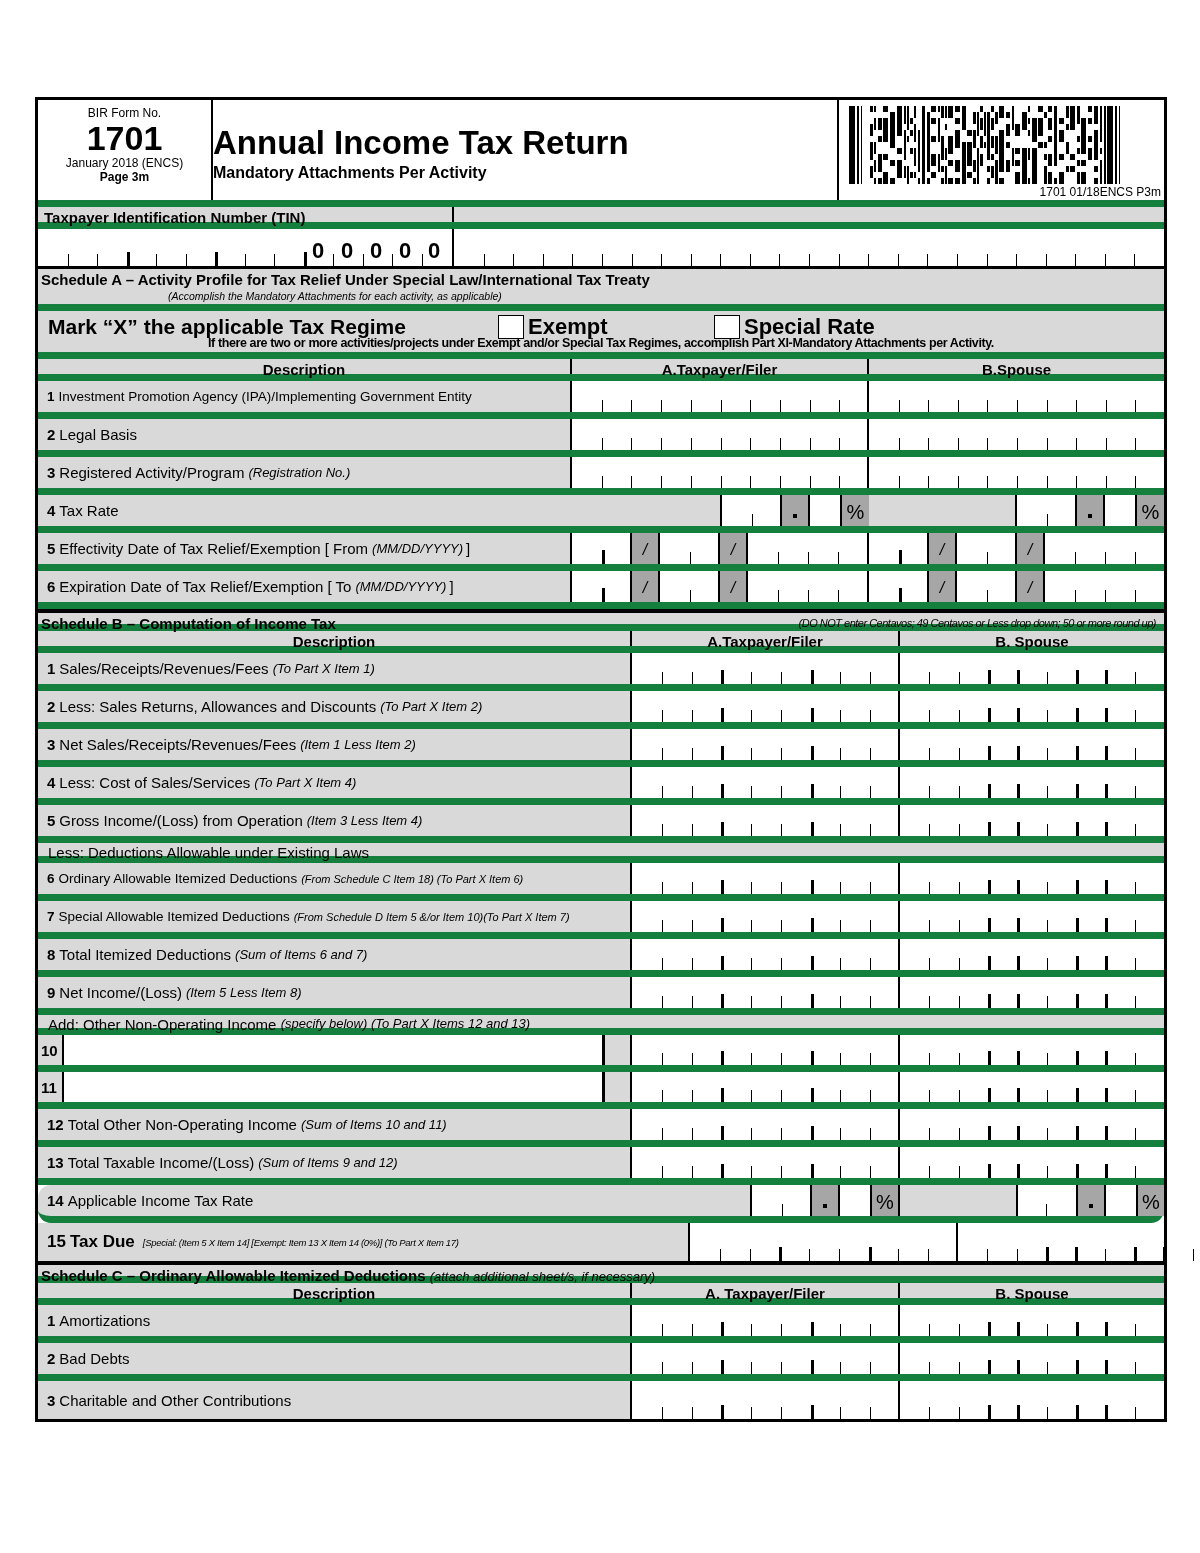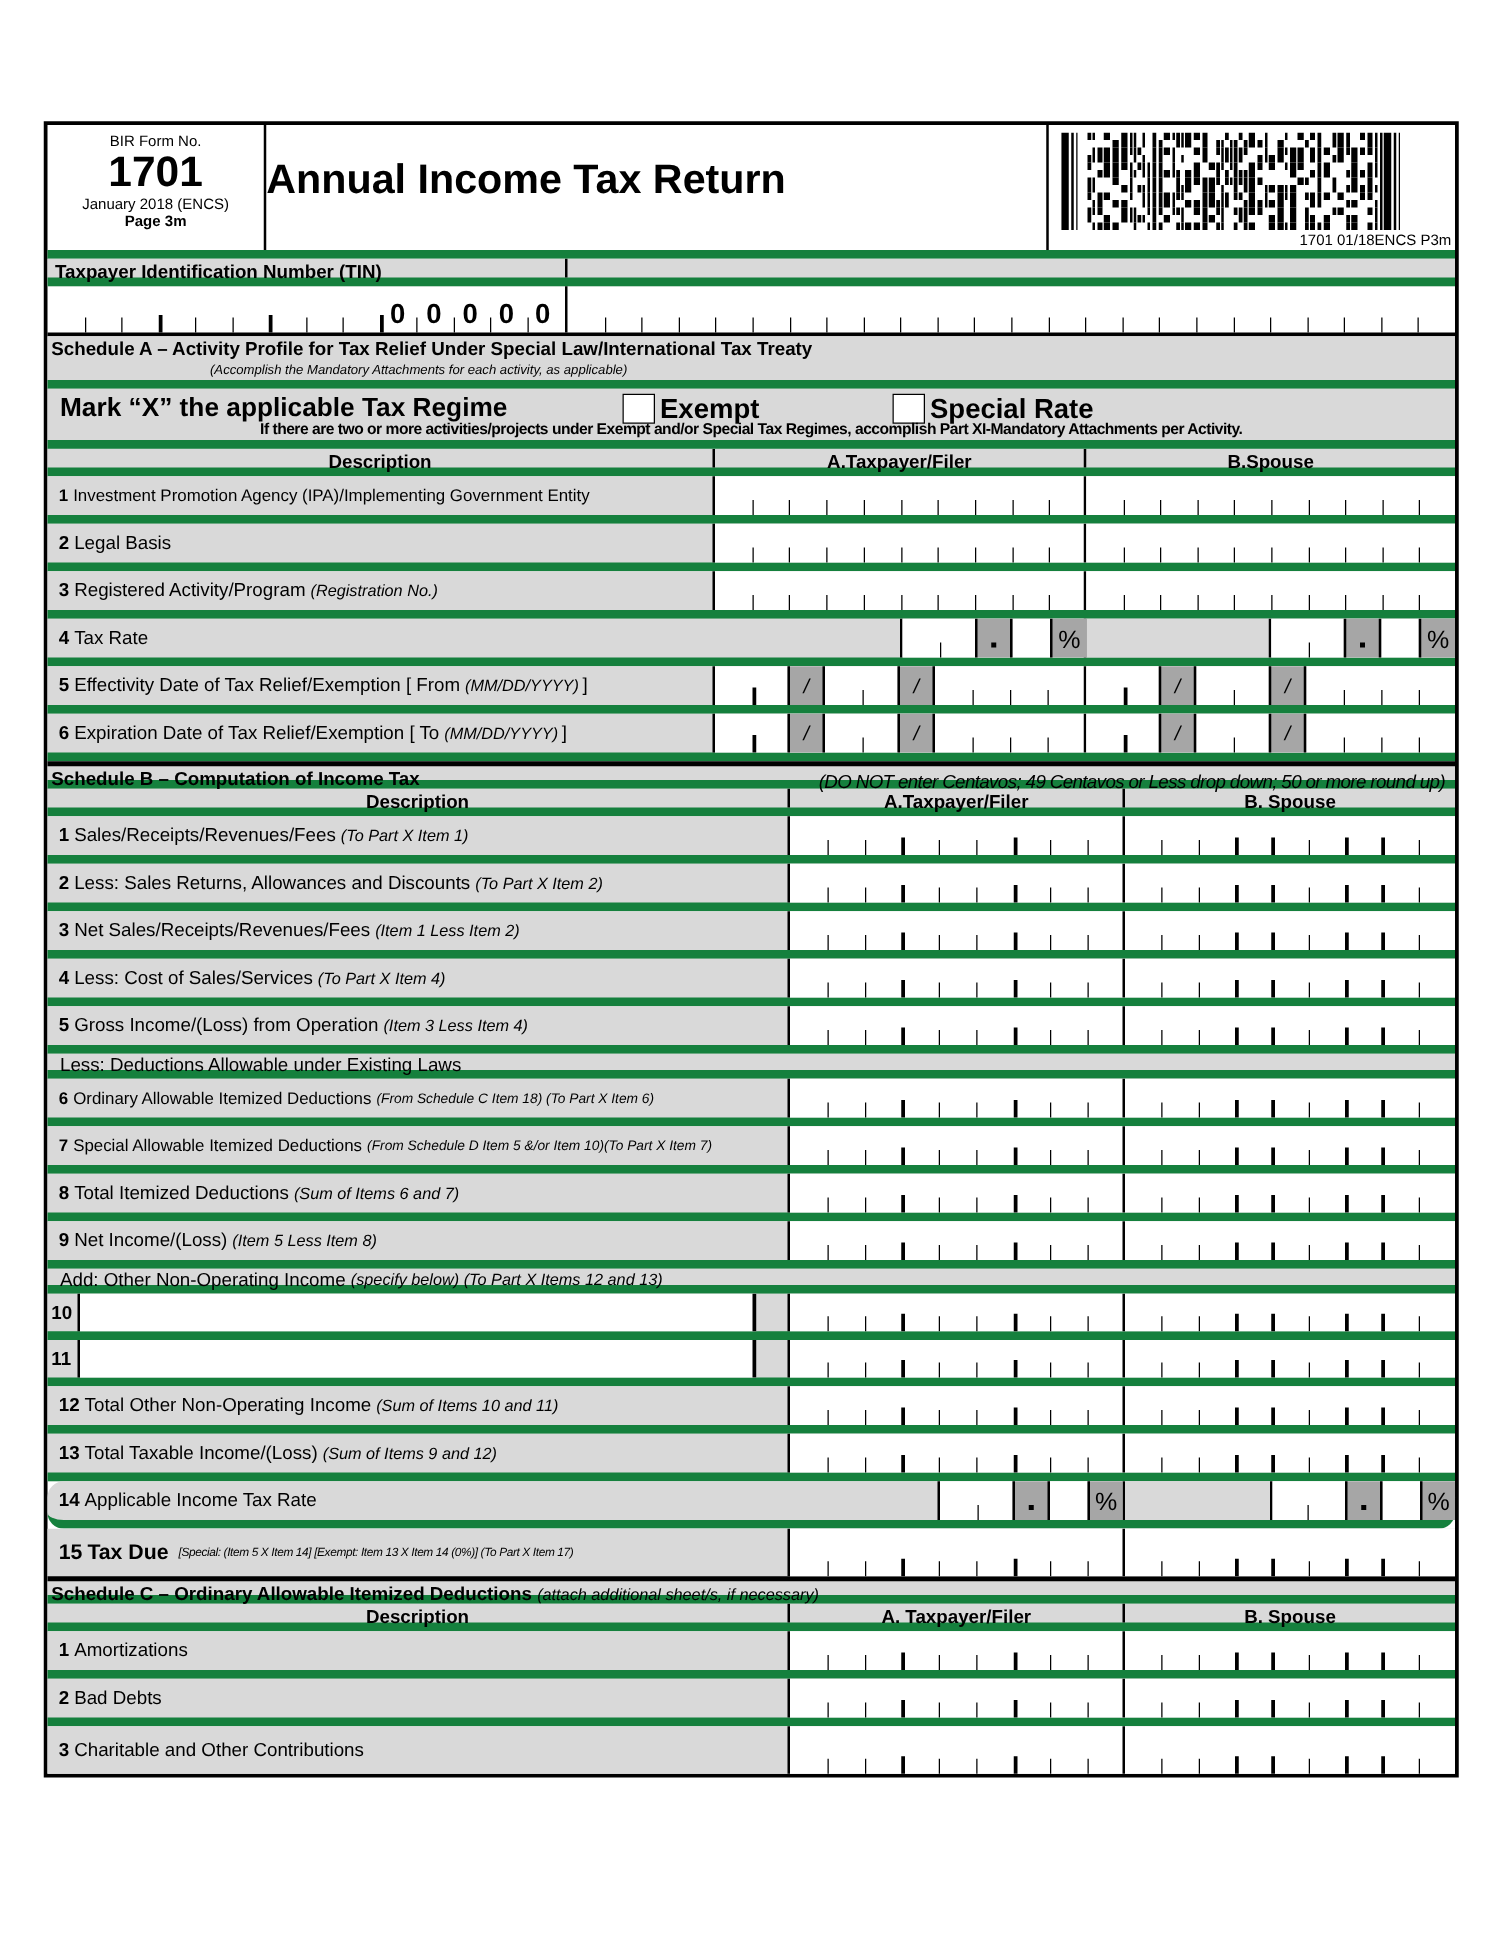--- a/index.html
+++ b/index.html
@@ -66,20 +66,21 @@
 
   <div class="row hdr">
     <div class="formno">
       <div class="l1">BIR Form No.</div>
       <div class="l2">1701</div>
       <div class="l3">January 2018 (ENCS)</div>
       <div class="l4">Page 3m</div>
     </div>
     <div class="titlebox">
       <div class="t1">Annual Income Tax Return</div>
+      <div class="t2">Mandatory Attachments Per Activity</div>
     </div>
     <div class="barcode">
       <svg width="300" height="78" id="bcsvg">
           <rect x="0" y="0" width="6" height="78"></rect>
           <rect x="8" y="0" width="2" height="78"></rect>
           <rect x="12" y="0" width="1" height="78"></rect>
           <rect x="21" y="0" width="3" height="6"></rect>
           <rect x="21" y="18" width="3" height="6"></rect>
           <rect x="21" y="24" width="3" height="6"></rect>
           <rect x="21" y="36" width="3" height="6"></rect>
@@ -684,21 +685,21 @@
           <div class="dark slash" style="left: 146px; width: 30px;"><span>/</span></div>
           <span class="tick" style="left: 206px;"></span>
           <span class="tick" style="left: 236px;"></span>
           <span class="tick" style="left: 266px;"></span>
         </div>
       </div>
     </div>
 
   <div class="row gray thick-top" style="height:22px; justify-content:space-between;">
     <div class="sched-title">Schedule B – Computation of Income Tax</div>
-    <div style="font-size:15px; font-style:italic; padding:4px 8px 0 0; letter-spacing:-0.5px;">(DO NOT enter Centavos; 49 Centavos or Less drop down; 50 or more round up)</div>
+    <div style="font-size:11px; font-style:italic; padding:4px 8px 0 0; letter-spacing:-0.5px;">(DO NOT enter Centavos; 49 Centavos or Less drop down; 50 or more round up)</div>
   </div>
   <div class="row gray colhdr">
     <div style="width:594px; border-right:2px solid #000;">Description</div>
     <div style="width:268px; border-right:2px solid #000;">A.Taxpayer/Filer</div>
     <div style="flex:1">B. Spouse</div>
   </div>
   <div id="schedB1">
       <div class="row gray" style="height: 38px;">
         <div class="desc" style="width: 594px;">
           <b>1</b>
@@ -1073,21 +1074,21 @@
           <div class="dark pct" style="left: 118px; right: 0px;"><span>%</span></div>
         </div>
         <div class="gray" style="width: 118px; border-right: 2px solid rgb(0, 0, 0);"></div>
         <div class="cell" style="flex: 1 1 0%; background: rgb(255, 255, 255);">
           <span class="tick" style="left: 28px;"></span>
           <div class="dark dot" style="left: 58px; width: 30px;"></div>
           <div class="dark pct" style="left: 118px; right: 0px;"><span>%</span></div>
         </div>
       </div>
       <div class="row gray" style="height: 38px; border-bottom: none;">
-        <div class="desc" style="width: 594px;">
+        <div class="desc" style="width: 652px;">
           <b style="font-size: 17px;">15</b>
           <b style="font-size: 17px;">Tax Due</b>
           <i style="font-size: 9.5px; letter-spacing: -0.3px;">[Special: (Item 5 X Item 14] [Exempt: Item 13 X Item 14 (0%)] (To Part X Item 17)</i>
         </div>
         <div class="cell cellA" style="width: 268px; background: rgb(255, 255, 255);">
           <span class="tick" style="left: 30px;"></span>
           <span class="tick" style="left: 60px;"></span>
           <span class="tick b" style="left: 89px;"></span>
           <span class="tick" style="left: 119px;"></span>
           <span class="tick" style="left: 149px;"></span>

